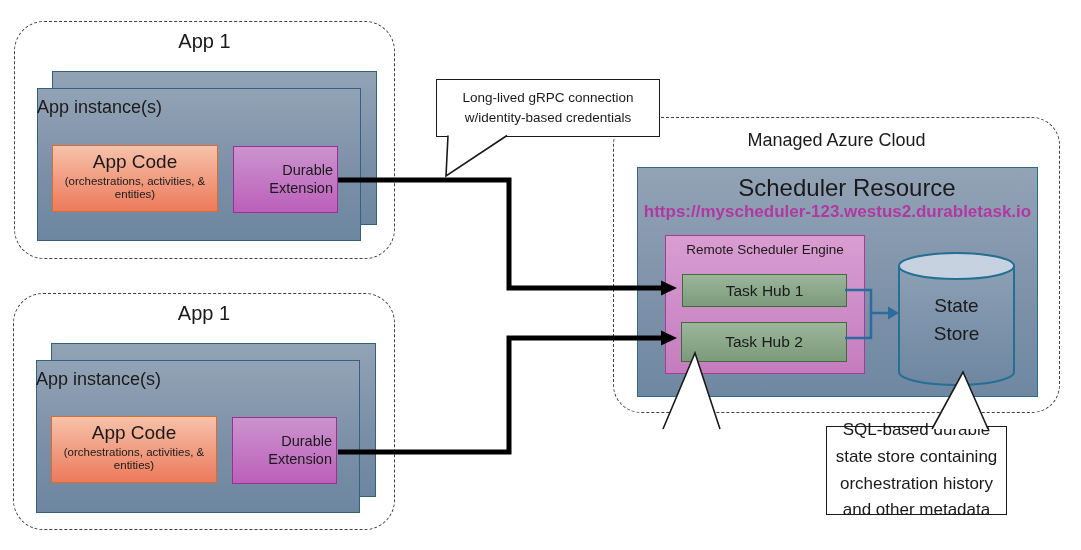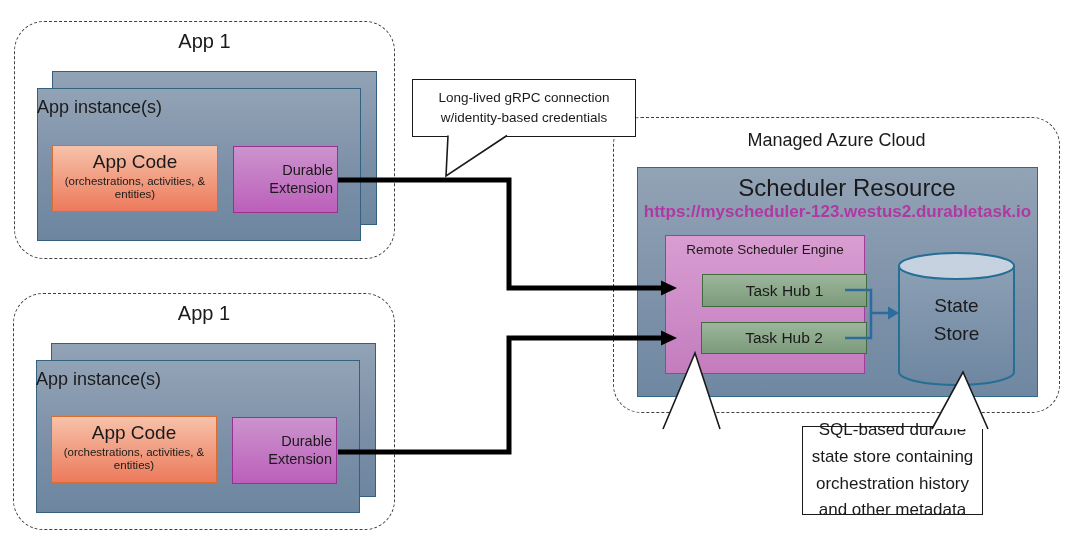--- a/index.html
+++ b/index.html
@@ -40,26 +40,26 @@
   .sched-url{position:absolute;top:34px;left:0;right:0;text-align:center;font-size:17px;font-weight:bold;color:#b138a3;}
   .engine-box{
     position:absolute;left:27px;top:67px;width:200px;height:139px;
     border:1.6px solid #a73a9b;box-sizing:border-box;
     background:linear-gradient(180deg,#d99dd1 0%,#cd8cc8 55%,#c47cbd 100%);
   }
   .engine-label{position:absolute;top:6px;left:0;right:0;text-align:center;font-size:13.5px;}
   .taskhub{
     position:absolute;border:1.6px solid #3f6b3f;display:flex;align-items:center;justify-content:center;
     background:linear-gradient(180deg,#9cb59b 0%,#8aa789 55%,#7c9b7b 100%);
-    font-size:15.5px;box-sizing:border-box;margin-left:20px;
+    font-size:15.5px;box-sizing:border-box;
   }
   
   .callout{
     position:absolute;background:#fff;border:1.6px solid #1a1a1a;box-sizing:border-box;
-    display:flex;align-items:center;justify-content:center;text-align:center;
+    display:flex;align-items:center;justify-content:center;text-align:center;margin-left:24px;
   }
   .callout-grpc{left:412px;top:79px;width:224px;height:58px;font-size:13.5px;line-height:1.5;padding:2px 6px;}
   .callout-workers{left:539px;top:426px;width:201px;height:89px;font-size:13px;line-height:1.58;padding:2px 4px;}
   .callout-sql{left:802px;top:426px;width:181px;height:89px;font-size:17px;line-height:1.58;padding:2px 4px;}
   
   #overlay{position:absolute;left:0;top:0;width:1081px;height:550px;pointer-events:none;z-index:20;}
 </style>
 </head>
 <body>
 
@@ -99,21 +99,21 @@
     <div class="cloud-dashed"></div>
     <div class="cloud-title">Managed Azure Cloud</div>
     <div class="sched-box">
       <div class="sched-title">Scheduler Resource</div>
       <div class="sched-url">https://myscheduler-123.westus2.durabletask.io</div>
       <div class="engine-box">
         <div class="engine-label">Remote Scheduler Engine</div>
         <div class="taskhub" style="left:16px;top:38px;width:165px;height:33px;">
           <span>Task Hub 1</span>
         </div>
-        <div class="taskhub" style="left:15px;top:86px;width:166px;height:32px;">
+        <div class="taskhub" style="left:15px;top:86px;width:166px;height:40px;">
           <span>Task Hub 2</span>
         </div>
       </div>
     </div>
   </div>
 
   <div class="callout callout-grpc">
     <span>Long-lived gRPC connection w/identity-based credentials</span>
   </div>
   <div class="callout callout-sql">

